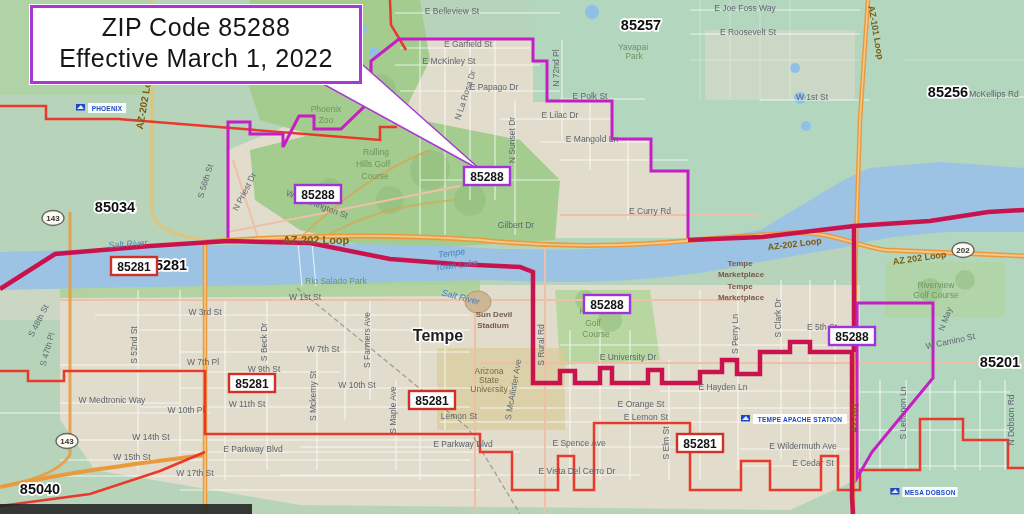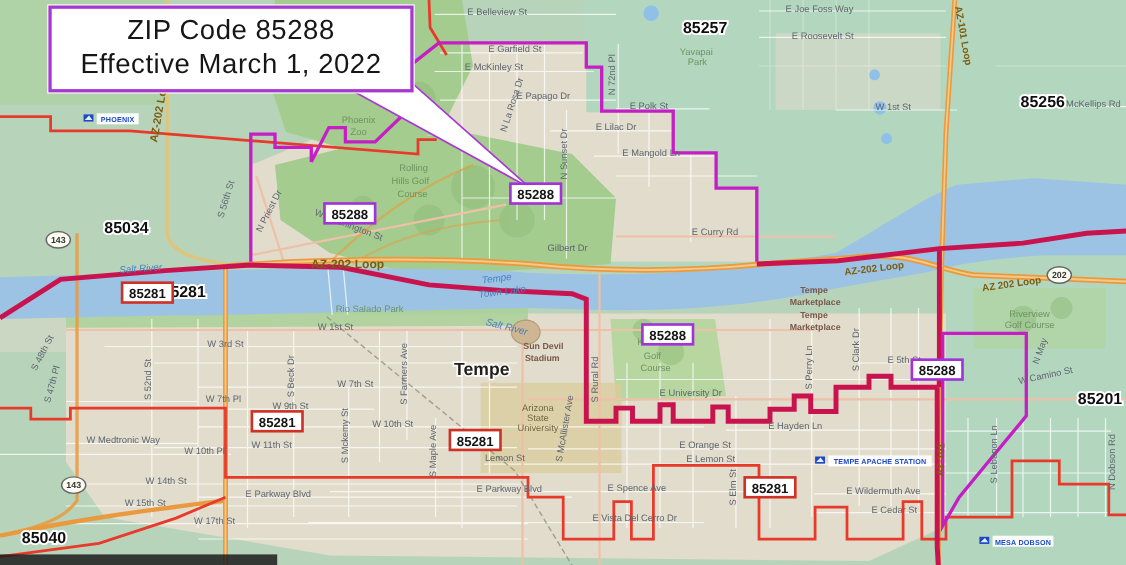--- a/index.html
+++ b/index.html
@@ -1,18 +1,18 @@
 <!DOCTYPE html>
 <html><head>
 <meta charset="utf-8">
 <style>
   html,body{margin:0;padding:0;background:#888;}
   .map-wrap{position:relative;width:1024px;height:514px;overflow:hidden;background:#a21caf;font-family:"Liberation Sans",sans-serif;}
   #map-svg{position:absolute;left:0;top:0;z-index:10;}
-  .callout{position:absolute;left:44px;top:5px;width:326px;background:#fff;border:3px solid #a838d2;
+  .callout{position:absolute;left:30px;top:5px;width:326px;background:#fff;border:3px solid #a838d2;
            text-align:center;color:#161616;z-index:30;padding:4px 0 7px;box-shadow:0 0 0 1px #fff;}
   .callout div{font-size:25px;line-height:31px;letter-spacing:.5px;}
   text{text-anchor:middle;font-family:"Liberation Sans",sans-serif;}
   .lbl-st{font-size:8.5px;fill:#5f6670;}
   .lbl-hw{font-weight:bold;fill:#7d5c10;}
   .lbl-wt{font-size:9px;font-style:italic;fill:#4a80c0;}
   .lbl-pk{font-size:8.5px;fill:#6f9461;}
   .lbl-pl{font-size:8px;font-weight:bold;fill:#7a584a;}
   .lbl-city{font-size:16px;font-weight:bold;fill:#1f1f1f;paint-order:stroke;stroke:rgba(255,255,255,.85);stroke-width:3px;}
   .lbl-edu{font-size:8.5px;fill:#75683f;}

